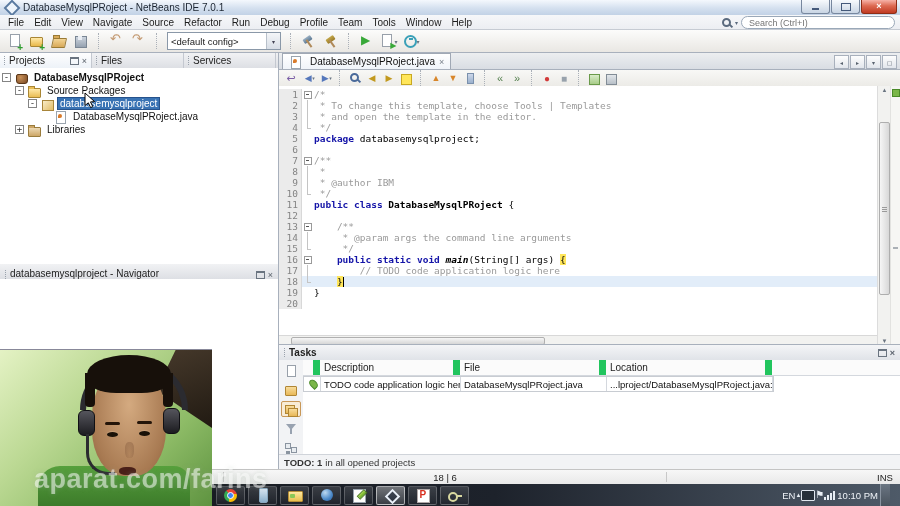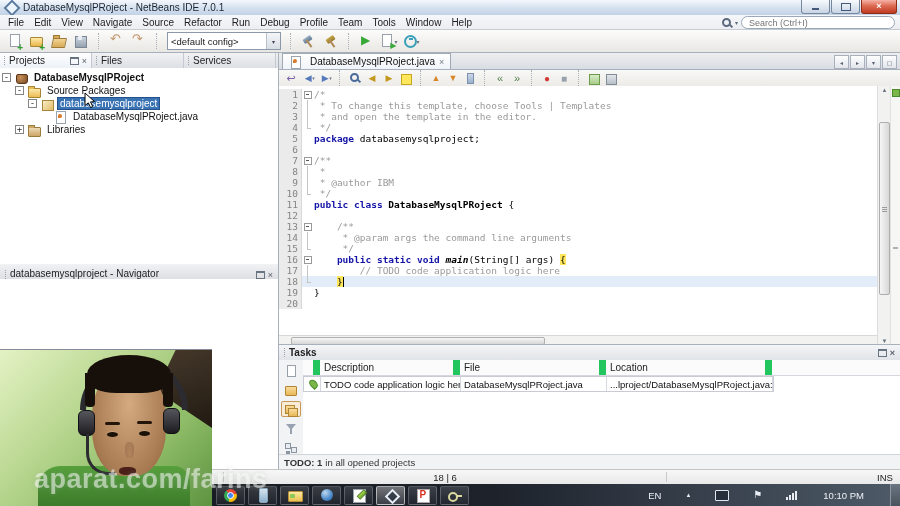--- a/index.html
+++ b/index.html
@@ -204,21 +204,21 @@
   .tb-shared-folder::after{content:'';position:absolute;left:3px;top:7px;width:5px;height:4px;background:#8ac858;border-radius:1px}
   .tb-browser::before{content:'';position:absolute;left:2px;top:2px;width:12px;height:12px;border-radius:50%;
     background:radial-gradient(circle at 35% 30%,#bcd8f0,#4a88c8 60%,#2a5a98)}
   .tb-notes::before{content:'';position:absolute;left:2px;top:2px;width:11px;height:12px;background:#fdfdfb;border:1px solid #9aa4ae}
   .tb-notes::after{content:'';position:absolute;left:6px;top:5px;width:8px;height:3px;background:linear-gradient(#a8d848,#68a828);border:1px solid #4a7a1a;transform:rotate(-45deg)}
   .tb-netbeans::before{content:'';position:absolute;left:4px;top:4px;width:7px;height:7px;border:2px solid #e9eff7;background:rgba(18,28,48,.45);transform:rotate(45deg)}
   .tb-pdf::before{content:'';position:absolute;left:2px;top:2px;width:11px;height:12px;background:#fff;border:1px solid #b0a8a8}
   .tb-pdf::after{content:'P';position:absolute;left:5px;top:2px;color:#d83020;font-weight:bold;font-size:10px;line-height:12px}
   .tb-keys::before{content:'';position:absolute;left:1px;top:5px;width:6px;height:6px;border:2px solid #d8d8a0;border-radius:50%}
   .tb-keys::after{content:'';position:absolute;left:9px;top:8px;width:6px;height:2px;background:#d8d8a0;box-shadow:3px -3px 0 -1px #58a838}
-  .tray{margin-left:auto;display:flex;align-items:center;gap:24px;padding-right:0;color:#eef2f7;font-size:9.5px}
+  .tray{margin-left:auto;display:flex;align-items:center;gap:0;padding-right:10px;color:#eef2f7;font-size:9.5px}
   .tray-arrow{font-size:6px;color:#e8eef4}
   .tray-monitor{width:12px;height:9px;border:1px solid #dfe6ee;background:#27303a;border-radius:1px;display:inline-block}
   .tray-flag{font-size:10px;color:#e8eef4;line-height:10px}
   .tray-signal{display:flex;align-items:flex-end;gap:1px;height:10px}
   .tray-signal i{width:2px;background:#e8eef4;display:block}
   .tray-signal i:nth-child(1){height:3px}.tray-signal i:nth-child(2){height:5px}
   .tray-signal i:nth-child(3){height:7px}.tray-signal i:nth-child(4){height:9px}
   .tray-time{margin:0 2px}
   .showdesk{width:9px;height:22px;border-left:1px solid #8a94a0;background:linear-gradient(#6a7582,#49535d);display:block}
   

